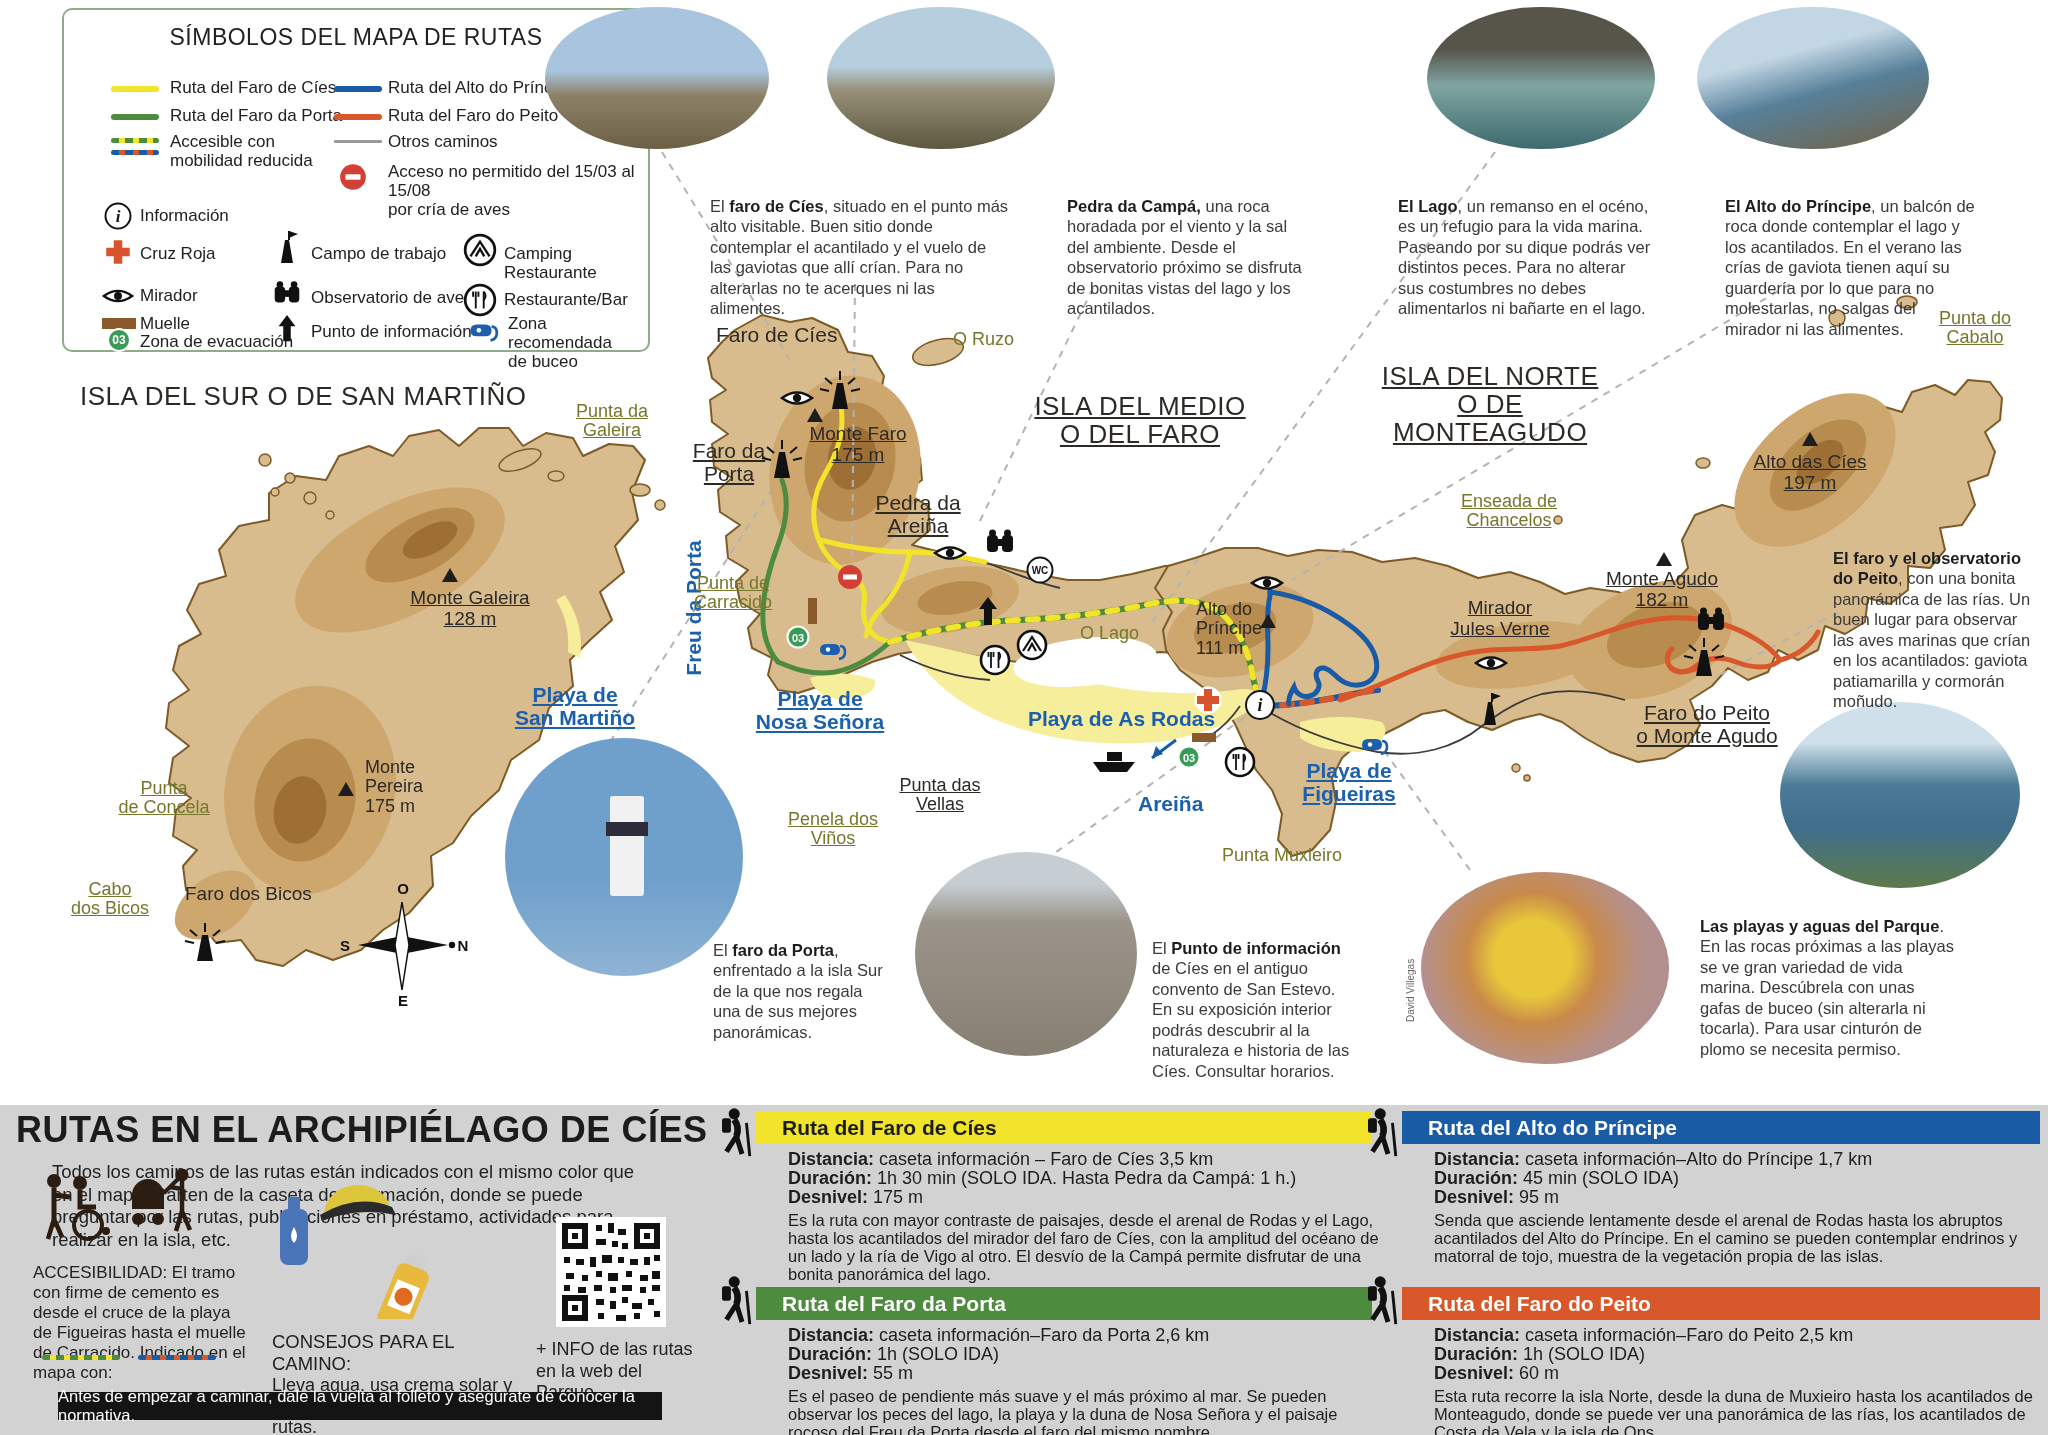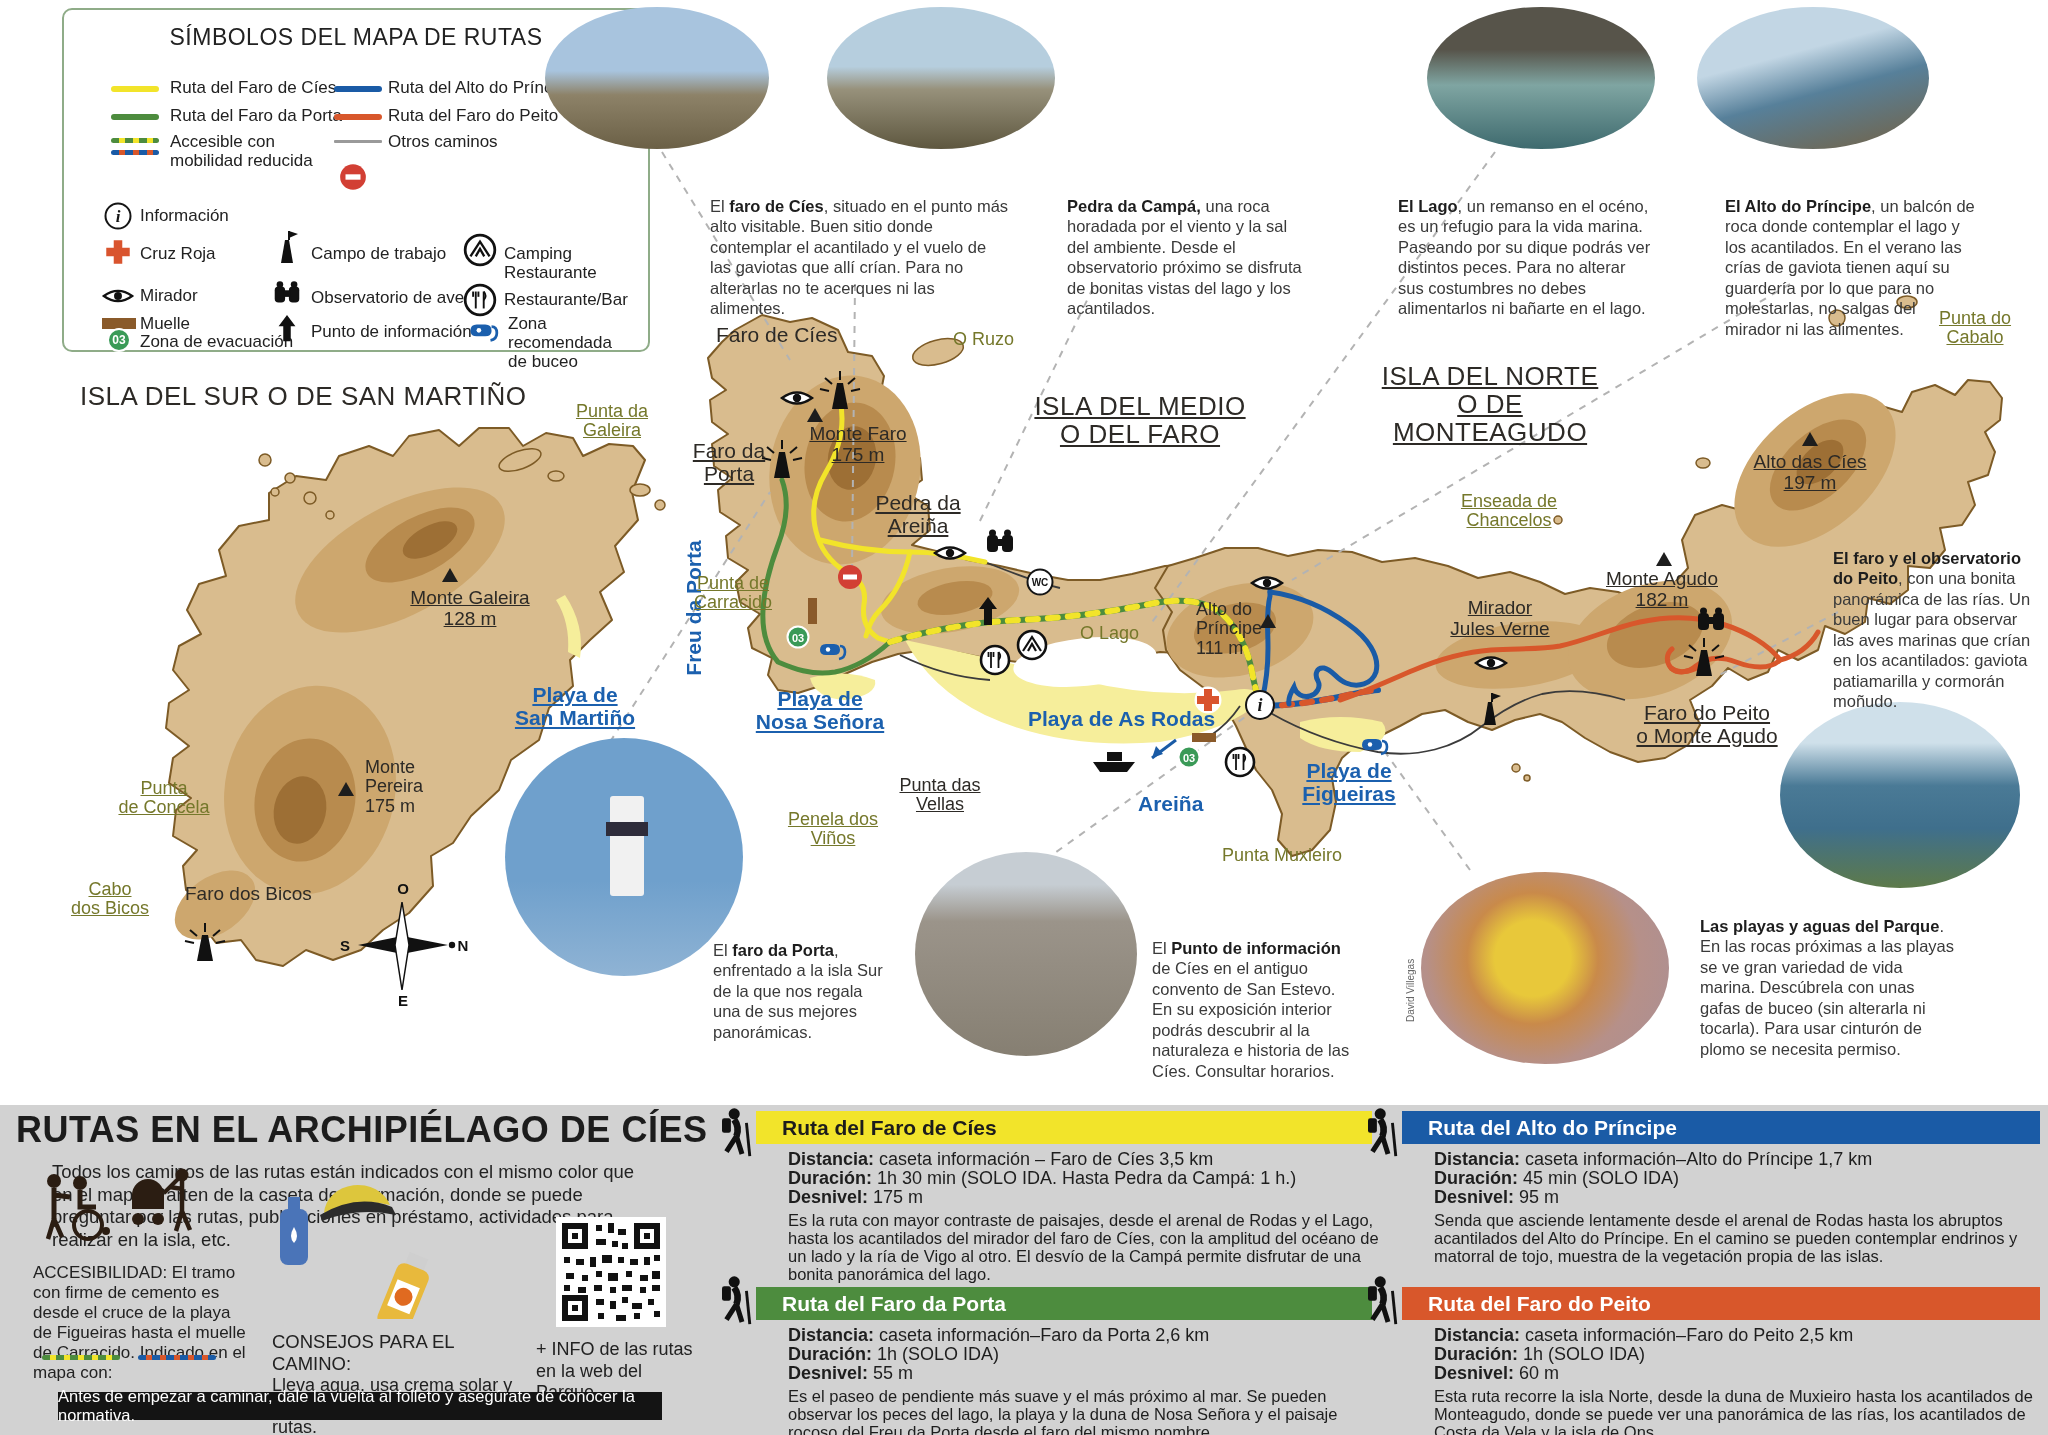--- a/index.html
+++ b/index.html
@@ -328,20 +328,22 @@
 mobilidad reducida</div>
     <div class="sw sw-b" style="left:270px;top:76px"></div>
     <div class="lg-lb" style="left:324px;top:68px">Ruta del Alto do Príncipe</div>
     <div class="sw sw-o" style="left:270px;top:104px"></div>
     <div class="lg-lb" style="left:324px;top:96px">Ruta del Faro do Peito</div>
     <div class="sw sw-thin" style="left:270px;top:130px"></div>
     <div class="lg-lb" style="left:324px;top:122px">Otros caminos</div>
     <svg width="30" height="30" style="position:absolute;left:274px;top:152px">
         <use href="#sym-noentry" width="30" height="30"></use>
       </svg>
+    <div class="lg-lb" style="left:324px;top:152px">Acceso no permitido del 15/03 al 15/08
+por cría de aves</div>
 
     <div class="cg info" style="left:54px;top:206px;width:27px;height:27px;font-size:17px">i</div>
     <div class="lg-lb" style="left:76px;top:196px">Información</div>
 
     <svg width="32" height="32" style="position:absolute;left:38px;top:226px">
         <use href="#sym-redcross" width="32" height="32"></use>
       </svg>
     <div class="lg-lb" style="left:76px;top:234px">Cruz Roja</div>
     <svg width="34" height="40" style="position:absolute;left:206px;top:218px">
         <use href="#sym-campflag" width="34" height="40"></use>
@@ -456,21 +458,21 @@
   <div class="ml nm c" style="left:1662px;top:569px">Monte Agudo
 182 m</div>
   <div class="ml nm c" style="left:1810px;top:452px">Alto das Cíes
 197 m</div>
   <div class="ml sm c" style="left:1975px;top:309px">Punta do
 Cabalo</div>
   <div class="ml bk21 c" style="left:1707px;top:702px">Faro do Peito
 o Monte Agudo</div>
 
   <div class="cg info" style="left:1260px;top:705px;width:30px;height:30px;font-size:18px">i</div>
-  <div class="cg" style="left:1040px;top:582px;width:27px;height:27px;font-size:10px">WC</div>
+  <div class="cg" style="left:1040px;top:570px;width:27px;height:27px;font-size:10px">WC</div>
   <div class="cg evac" style="left:798px;top:637px;width:23px;height:23px;font-size:11px">03</div>
   <div class="cg evac" style="left:1189px;top:757px;width:23px;height:23px;font-size:11px">03</div>
 
   <div class="cmp" style="left:403px;top:888px">O</div>
   <div class="cmp" style="left:463px;top:945px">N</div>
   <div class="cmp" style="left:345px;top:945px">S</div>
   <div class="cmp" style="left:403px;top:1000px">E</div>
 
   <div class="panel">
     <div class="pn-h1">RUTAS EN EL ARCHIPIÉLAGO DE CÍES</div>

